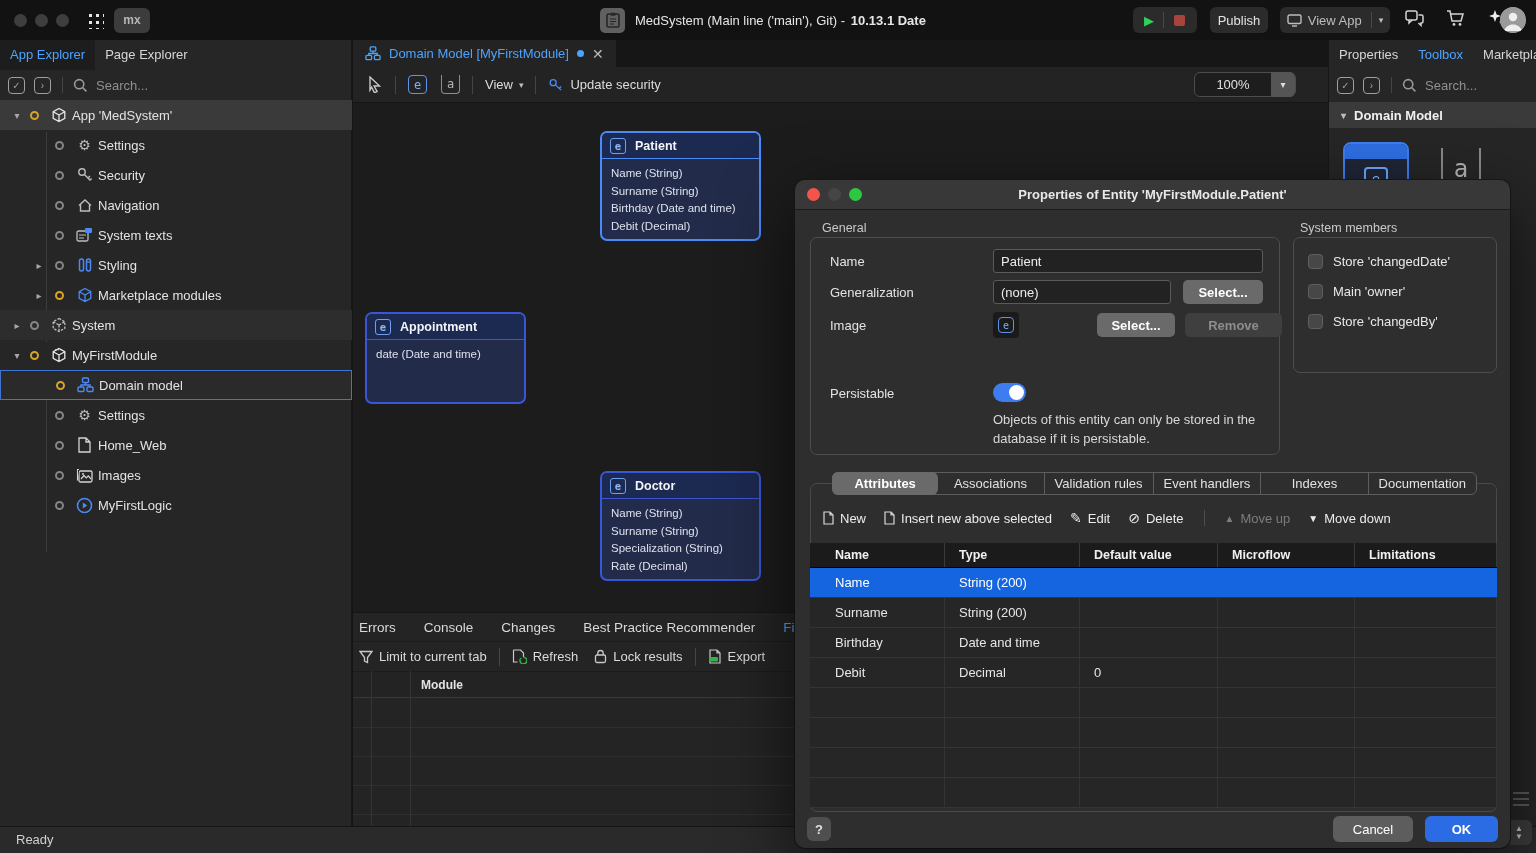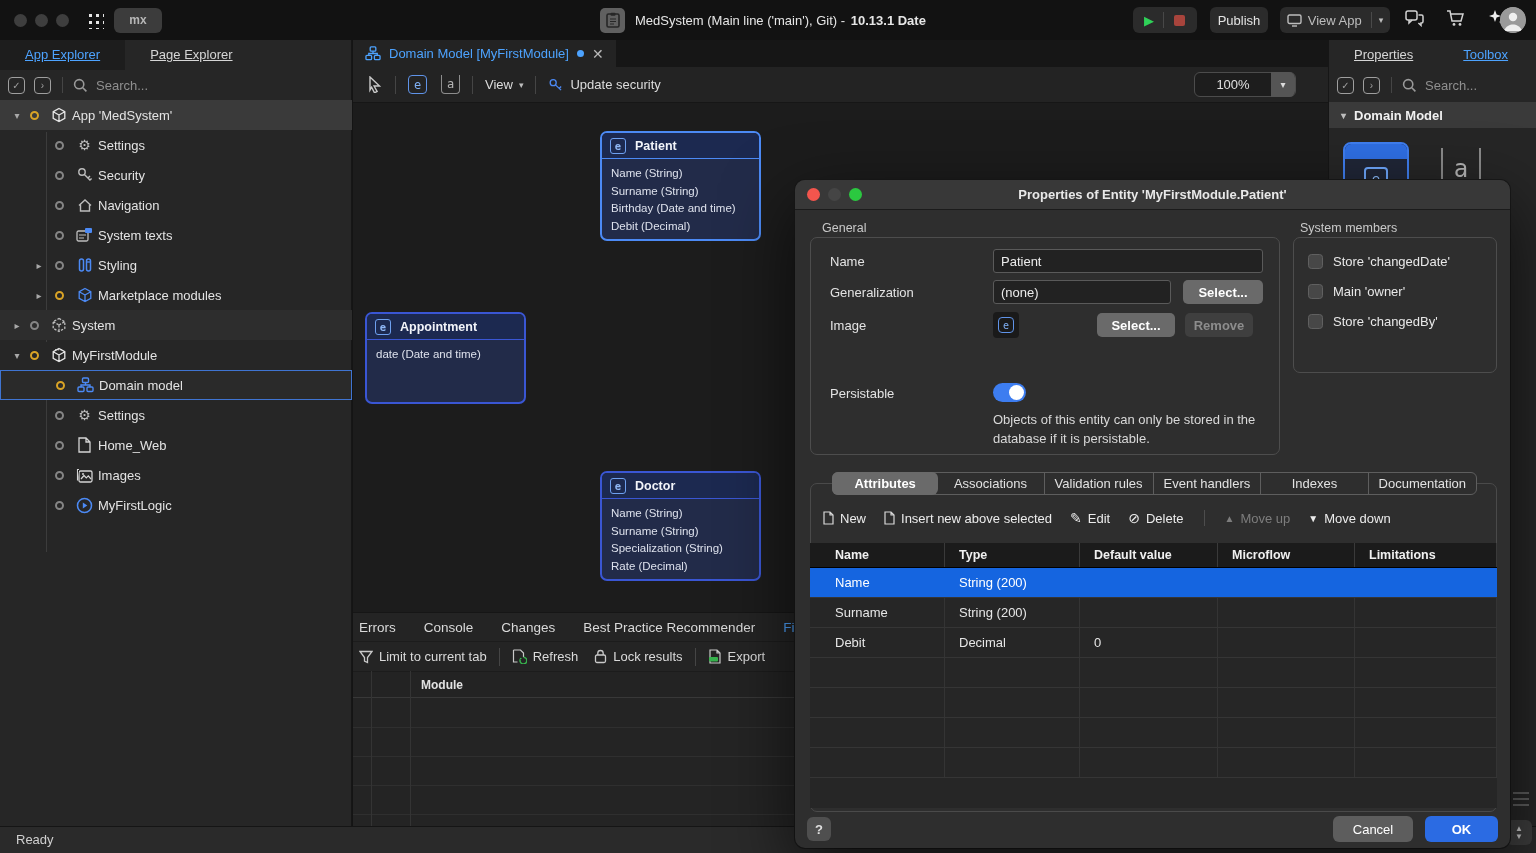--- a/index.html
+++ b/index.html
@@ -7,41 +7,41 @@
     font-family:"Liberation Sans", sans-serif; -webkit-font-smoothing:antialiased; }
   .abs { position:absolute; }
   #stage { position:relative; width:1536px; height:853px; background:#141414; }
 
   
   #topbar { left:0; top:0; width:1536px; height:40px; background:#121212; z-index:60; }
   .tlight { width:13px; height:13px; border-radius:50%; background:#3e3e3e; display:inline-block; margin-right:8px; }
   #traffic { left:14px; top:13px; }
   #gridicon { left:86px; top:11px; width:18px; height:18px;
     background-image:radial-gradient(#e6e6e6 1.6px, transparent 1.8px); background-size:7px 7px; background-position:1px 1px; }
-  #mxbadge { left:114px; top:8px; width:48px; height:25px; background:#3c3c3c; border-radius:6px;
+  #mxbadge { left:114px; top:8px; width:36px; height:25px; background:#3c3c3c; border-radius:6px;
     color:#b7b7b7; font-weight:bold; font-size:12px; text-align:center; line-height:25px; }
   #apptitle { left:600px; top:6px; height:28px; display:flex; align-items:center; gap:10px; color:#e6e6e6; font-size:13px; }
   #apptitle .doc { width:25px; height:25px; background:#606060; border-radius:5px; display:flex; align-items:center; justify-content:center; }
   #apptitle b { margin-left:2px; }
   .tb-btn { background:#2b2b2b; border-radius:6px; color:#e3e3e3; font-size:13px; display:flex; align-items:center; justify-content:center; }
   #runstop { left:1133px; top:7px; width:64px; height:26px; }
   #runstop .sep { width:1px; height:16px; background:#484848; }
   #runstop .play { color:#2fd158; font-size:13px; padding:0 9px; }
   #runstop .stop { width:11px; height:11px; background:#a8443c; margin:0 10px; border-radius:2px; }
   #publishbtn { left:1210px; top:7px; width:58px; height:26px; }
   #viewappbtn { left:1280px; top:7px; width:110px; height:26px; color:#bdbdbd; }
   #viewappbtn .sep { width:1px; height:16px; background:#4a4a4a; margin:0 7px 0 9px; }
   .linewrap { display:flex; align-items:center; gap:6px; }
   #topicons { left:1405px; top:8px; display:flex; gap:22px; align-items:center; }
   #avatar { left:1500px; top:7px; width:26px; height:26px; border-radius:50%; background:#9a9a9a; overflow:hidden; }
 
   
   #leftbar { left:0; top:40px; width:352px; height:786px; background:#262626; border-right:1px solid #161616; z-index:10; }
   .paneltabs { display:flex; height:30px; align-items:center; font-size:13px; }
-  .paneltab { padding:0 25px; height:30px; line-height:30px; color:#d6d6d6;text-decoration:underline; }
+  .paneltab { padding:0 10px; height:30px; line-height:30px; color:#d6d6d6; }
   .paneltab.active { color:#4da3ff; background:#1d1d1d; }
   .panel-toolbar { height:30px; display:flex; align-items:center; padding-left:8px; color:#9f9f9f; }
   .sqicon { width:17px; height:17px; border:1.4px solid #9f9f9f; border-radius:4px; margin-right:9px;
     display:flex; align-items:center; justify-content:center; font-size:10px; color:#9f9f9f; }
   .vsep { width:1px; height:16px; background:#454545; margin:0 10px 0 2px; }
   .searchtxt { color:#8f8f8f; font-size:13px; margin-left:8px; }
   .treerow { position:absolute; left:0; width:352px; height:30px; display:flex; align-items:center; font-size:13px; color:#e3e3e3; }
   .treerow.hl { background:#3a3a3a; }
   .treerow.subtle { background:#2d2d2d; }
   .treerow.sel { border:1.5px solid #3f74d1; background:#2a2a2a; }
@@ -565,21 +565,21 @@
     <span class="flabel" style="left:35px; top:74px;">Name</span>
     <div class="finput" style="left:198px; top:69px; width:270px; height:24px;">Patient</div>
     <span class="flabel" style="left:35px; top:105px;">Generalization</span>
     <div class="finput" style="left:198px; top:100px; width:178px; height:24px;">(none)</div>
     <div class="mbtn" style="left:388px; top:100px; width:80px; height:24px;">Select...</div>
     <span class="flabel" style="left:35px; top:138px;">Image</span>
     <div class="abs" style="left:198px; top:132px; width:26px; height:26px; background:#1a1a1a; border-radius:4px; display:flex; align-items:center; justify-content:center;">
       <span class="lettericon e-ic" style="width:16px;height:16px;font-size:10px;">e</span>
     </div>
     <div class="mbtn" style="left:302px; top:133px; width:78px; height:24px;">Select...</div>
-    <div class="mbtn disabled" style="left:390px; top:133px; width:68px; height:24px;">Remove</div>
+    <div class="mbtn disabled" style="left:390px; top:133px; width:97px; height:24px;">Remove</div>
     <span class="flabel" style="left:35px; top:206px;">Persistable</span>
     <div class="toggle" style="left:198px; top:203px;">
         <span class="knob"></span>
       </div>
     <div class="helptxt" style="left:198px; top:230px; width:286px;">Objects of this entity can only be stored in the database if it is persistable.</div>
 
     <span class="grouplabel" style="left:505px; top:41px;">System members</span>
     <div class="groupbox" style="left:498px; top:57px; width:204px; height:136px; padding:8px 0 0 14px;">
       <div id="sysmembers">
           <div class="cbrow">
@@ -656,20 +656,27 @@
             <div></div>
           </div>
           <div class="trow">
             <div>Surname</div>
             <div>String (200)</div>
             <div></div>
             <div></div>
             <div></div>
           </div>
           <div class="trow">
+            <div>Birthday</div>
+            <div>Date and time</div>
+            <div></div>
+            <div></div>
+            <div></div>
+          </div>
+          <div class="trow">
             <div>Debit</div>
             <div>Decimal</div>
             <div>0</div>
             <div></div>
             <div></div>
           </div>
           <div class="trow">
             <div></div>
             <div></div>
             <div></div>

